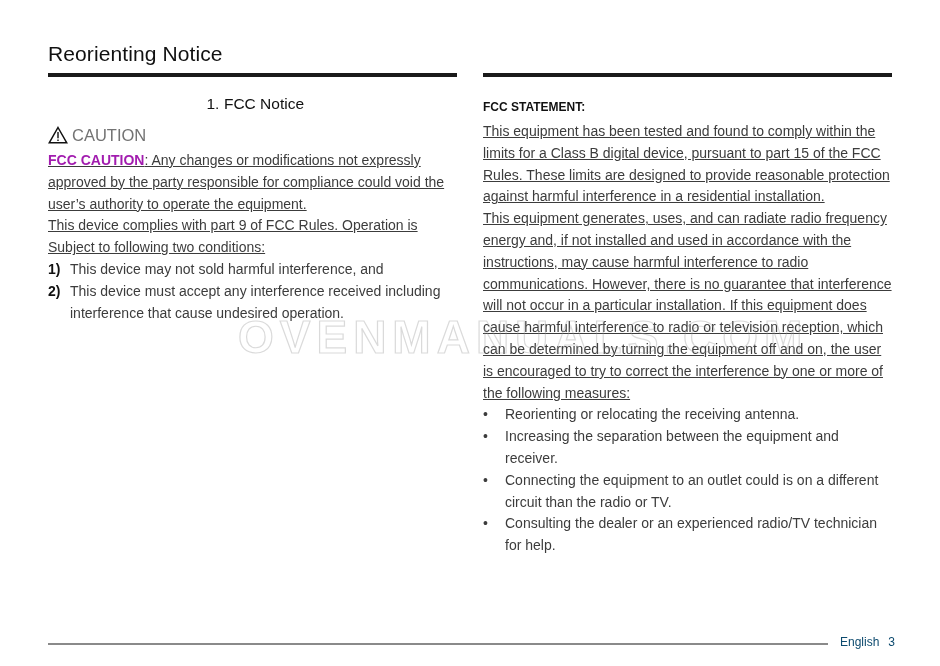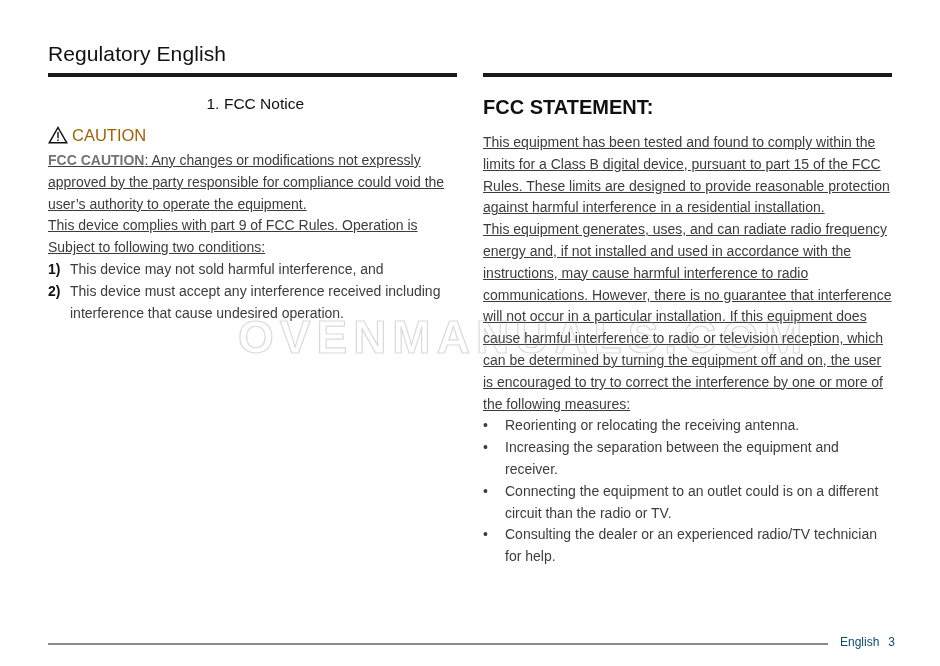--- a/index.html
+++ b/index.html
@@ -11,44 +11,44 @@
     position:absolute; left:48px; top:42px; font-size:21px; color:#111; letter-spacing:0.1px;
   }
   .rule { position:absolute; height:4px; background:#1a1a1a; top:73px; }
   .rule.left { left:48px; width:409px; }
   .rule.right { left:483px; width:409px; }
   .col { position:absolute; top:92px; font-size:14px; line-height:21.8px; color:#3c3c3c; }
   .col.left { left:48px; width:410px; }
   .col.right { left:483px; width:410px; }
   .section-head { font-size:15.5px; color:#111; margin:0 0 6px 0; line-height:24px;text-align:center; }
   .section-head .num { display:inline-block; width:22px; }
-  .caution-head { font-size:16.5px; color:#a16207; font-weight:normal; line-height:26px; margin:4px 0 2px 0; display:flex; align-items:center; }
+  .caution-head { font-size:16.5px; color:#737373; font-weight:normal; line-height:26px; margin:4px 0 2px 0; display:flex; align-items:center; }
   .caution-head svg { margin-right:4px; }
   p { margin:0;text-decoration:underline; }
-  .bold { font-weight:bold; color:#737373;margin-top:12px; }
+  .bold { font-weight:bold; color:#a21caf;margin-top:12px; }
   ol.cond { list-style:none; margin:0; padding:0; }
   ol.cond li { display:flex; }
   ol.cond li .n { width:22px; flex:none; font-weight:bold; color:#111; }
-  .fcc-head { font-weight:bold; color:#111; font-size:20px; line-height:22px; margin-top:4px; margin-bottom:14px; }
+  .fcc-head { font-weight:bold; color:#111; font-size:12px; line-height:22px; margin-top:4px; margin-bottom:3px; }
   ul.measures { list-style:none; margin:0; padding:0; }
   ul.measures li { display:flex; }
   ul.measures li .b { width:22px; flex:none; text-indent:0px; }
   .footer-line { position:absolute; left:48px; top:643px; width:780px; height:1.5px; background:#8a8a8a; }
   .footer-text { position:absolute; left:840px; top:635px; font-size:12px; color:#0c4a6e; }
   .footer-text .pg { margin-left:9px; }
   .watermark {
     position:absolute; left:238px; top:312px; font-size:46px; font-weight:bold; letter-spacing:6px;
     color:transparent; -webkit-text-stroke:1.2px rgba(150,150,150,0.35); pointer-events:none;
     line-height:50px; white-space:nowrap;
   }
 </style>
 </head>
 <body>
 
-<div class="page-title">Regulatory English</div>
+<div class="page-title">Reorienting Notice</div>
 <div class="rule left"></div>
 <div class="rule right"></div>
 
 <div class="col left">
   <div class="section-head">
     <span class="num">1.</span><span>FCC Notice</span>
   </div>
   <div class="caution-head">
     <svg width="20" height="18" viewBox="0 0 20 18">
       <path d="M10 1.5 L18.8 16.8 L1.2 16.8 Z" fill="none" stroke="#111" stroke-width="1.5" stroke-linejoin="miter"></path>

